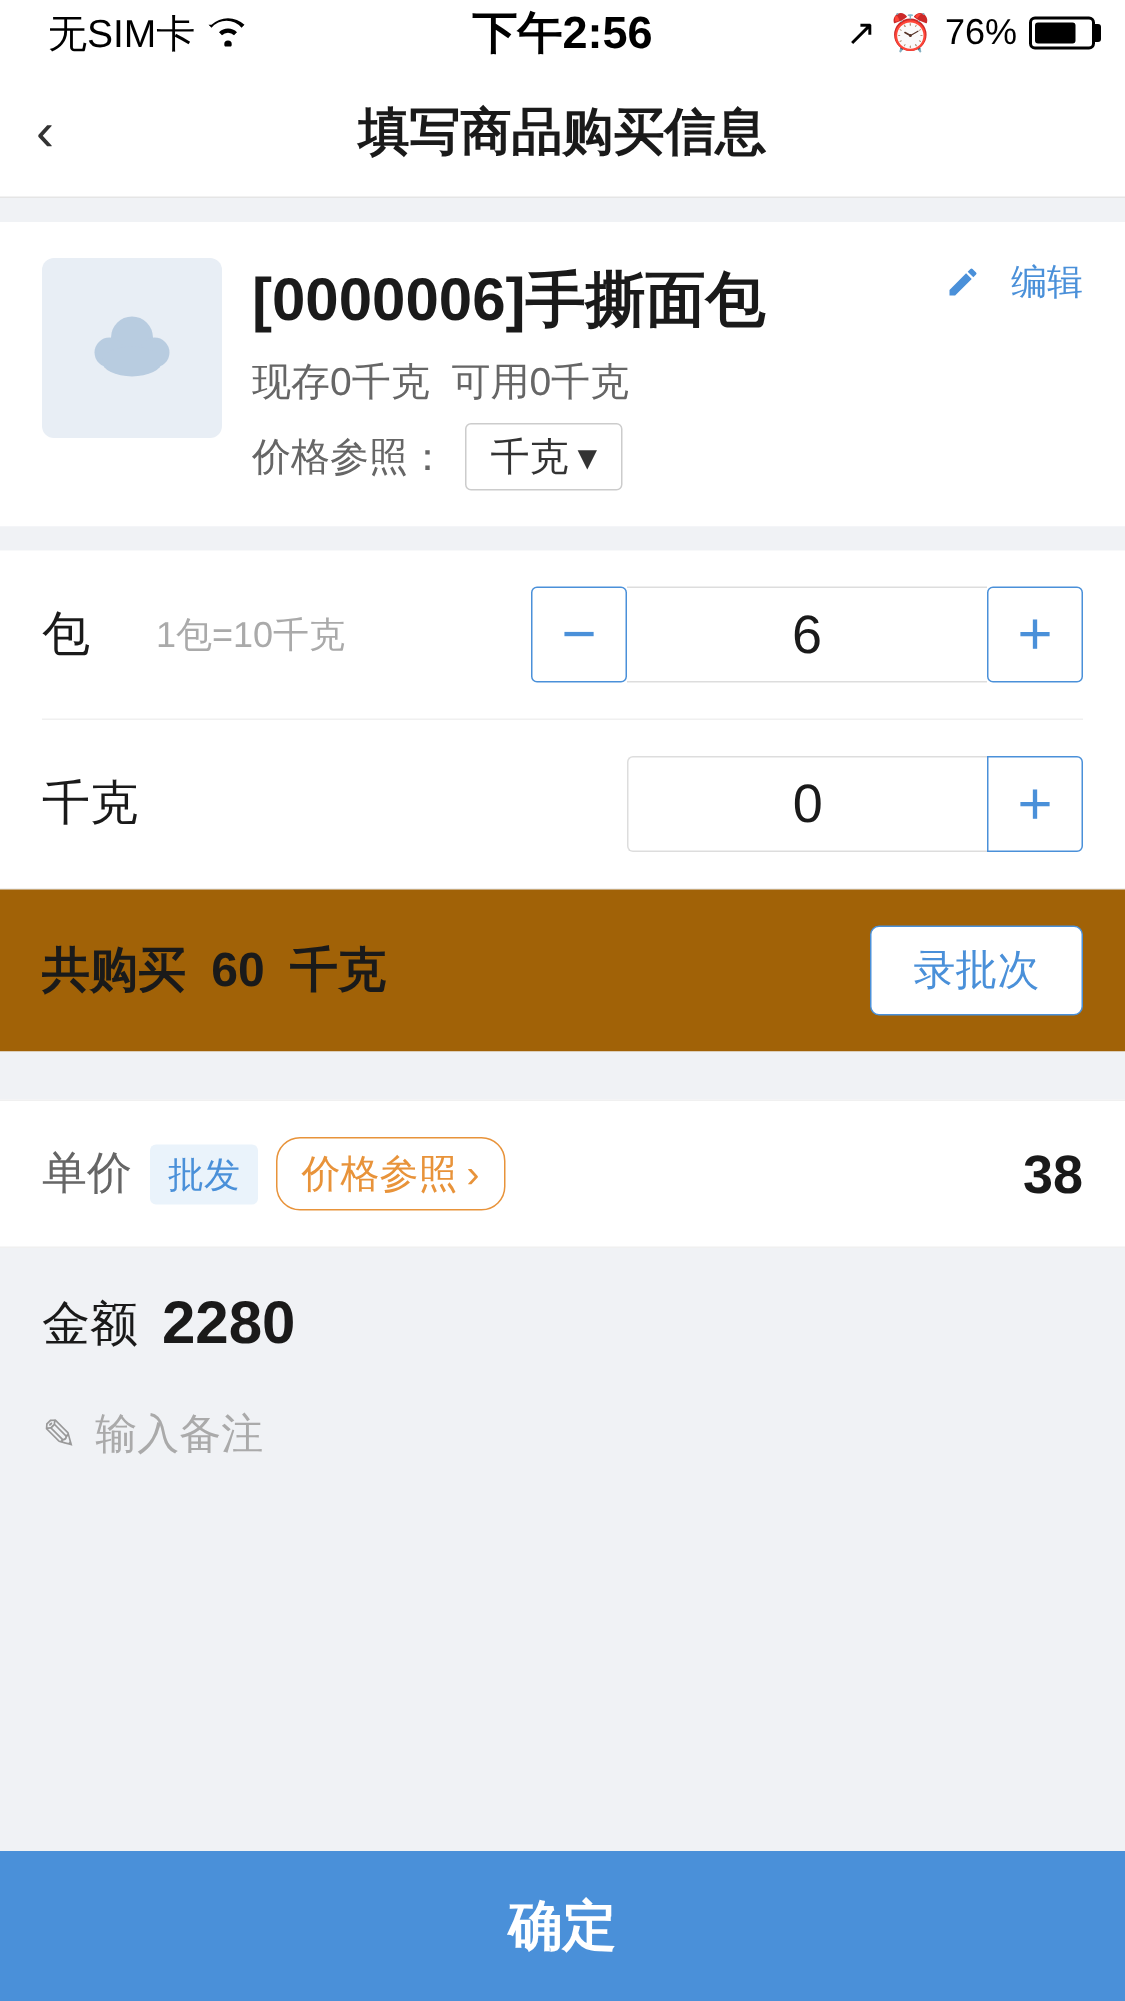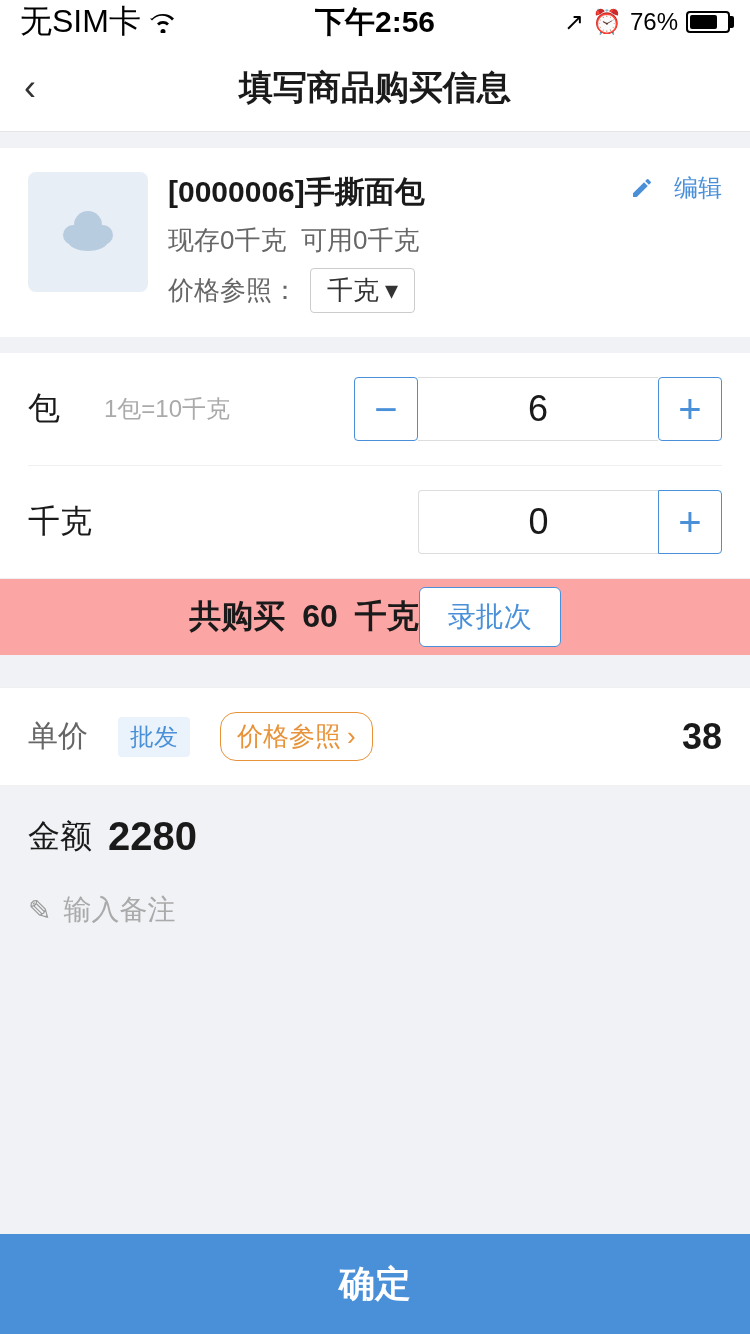--- a/index.html
+++ b/index.html
@@ -22,22 +22,23 @@
       align-items: center;
       justify-content: space-between;
       padding: 0 20px;
       font-size: 28px;
       color: #000;
     }
     .status-left {
       display: flex;
       align-items: center;
       gap: 8px;
-      font-size: 32px;
+      font-size: 26px;
       font-weight: 500;
+      margin-left: 12px;
     }
     .status-center {
       font-size: 30px;
       font-weight: 600;
       position: absolute;
       left: 50%;
       transform: translateX(-50%);
     }
     .status-right {
       display: flex;
@@ -134,21 +135,21 @@
       display: flex;
       flex-direction: column;
       gap: 10px;
     }
     .product-header {
       display: flex;
       justify-content: space-between;
       align-items: flex-start;
     }
     .product-name {
-      font-size: 30px;
+      font-size: 40px;
       font-weight: 600;
       color: #1a1a1a;
     }
     .edit-btn {
       font-size: 24px;
       color: #4a90d9;
       display: flex;
       align-items: center;
       gap: 20px;
       cursor: pointer;
@@ -237,25 +238,25 @@
       font-size: 36px;
       color: #1a1a1a;
       background: #fff;
     }
     .ctrl-input-no-left {
       border-left: 1.5px solid #ddd;
     }
 
     
     .total-row {
-      background: #fca5a5;
-      padding: 8px 28px;
-      display: flex;
-      align-items: center;
-      justify-content: center;
+      background: #a16207;
+      padding: 24px 28px;
+      display: flex;
+      align-items: center;
+      justify-content: space-between;
       border-top: 1px solid #f0f0f0;
     }
     .total-text {
       font-size: 32px;
       color: #1a1a1a;
     }
     .total-text span {
       color: #1a1a1a;
       font-weight: 600;
     }
@@ -273,21 +274,21 @@
     .price-section {
       background: #fff;
       margin-top: 16px;
       padding: 24px 28px;
       border-top: 1px solid #f0f0f0;
       border-bottom: 1px solid #f0f0f0;
     }
     .price-row {
       display: flex;
       align-items: center;
-      gap: 30px;
+      gap: 12px;
     }
     .price-label {
       font-size: 30px;
       color: #666;
     }
     .price-tag {
       background: #eaf3fb;
       color: #4a90d9;
       font-size: 24px;
       padding: 4px 12px;

